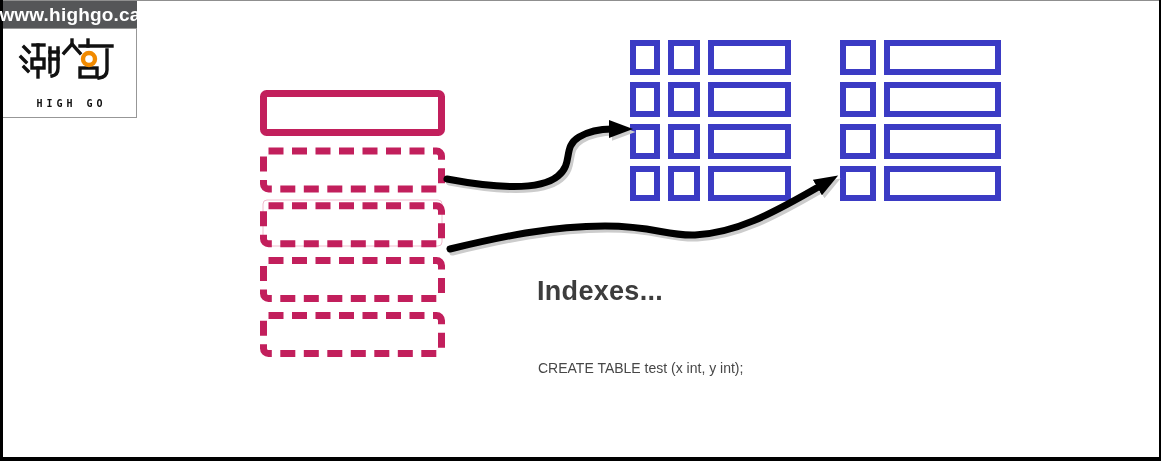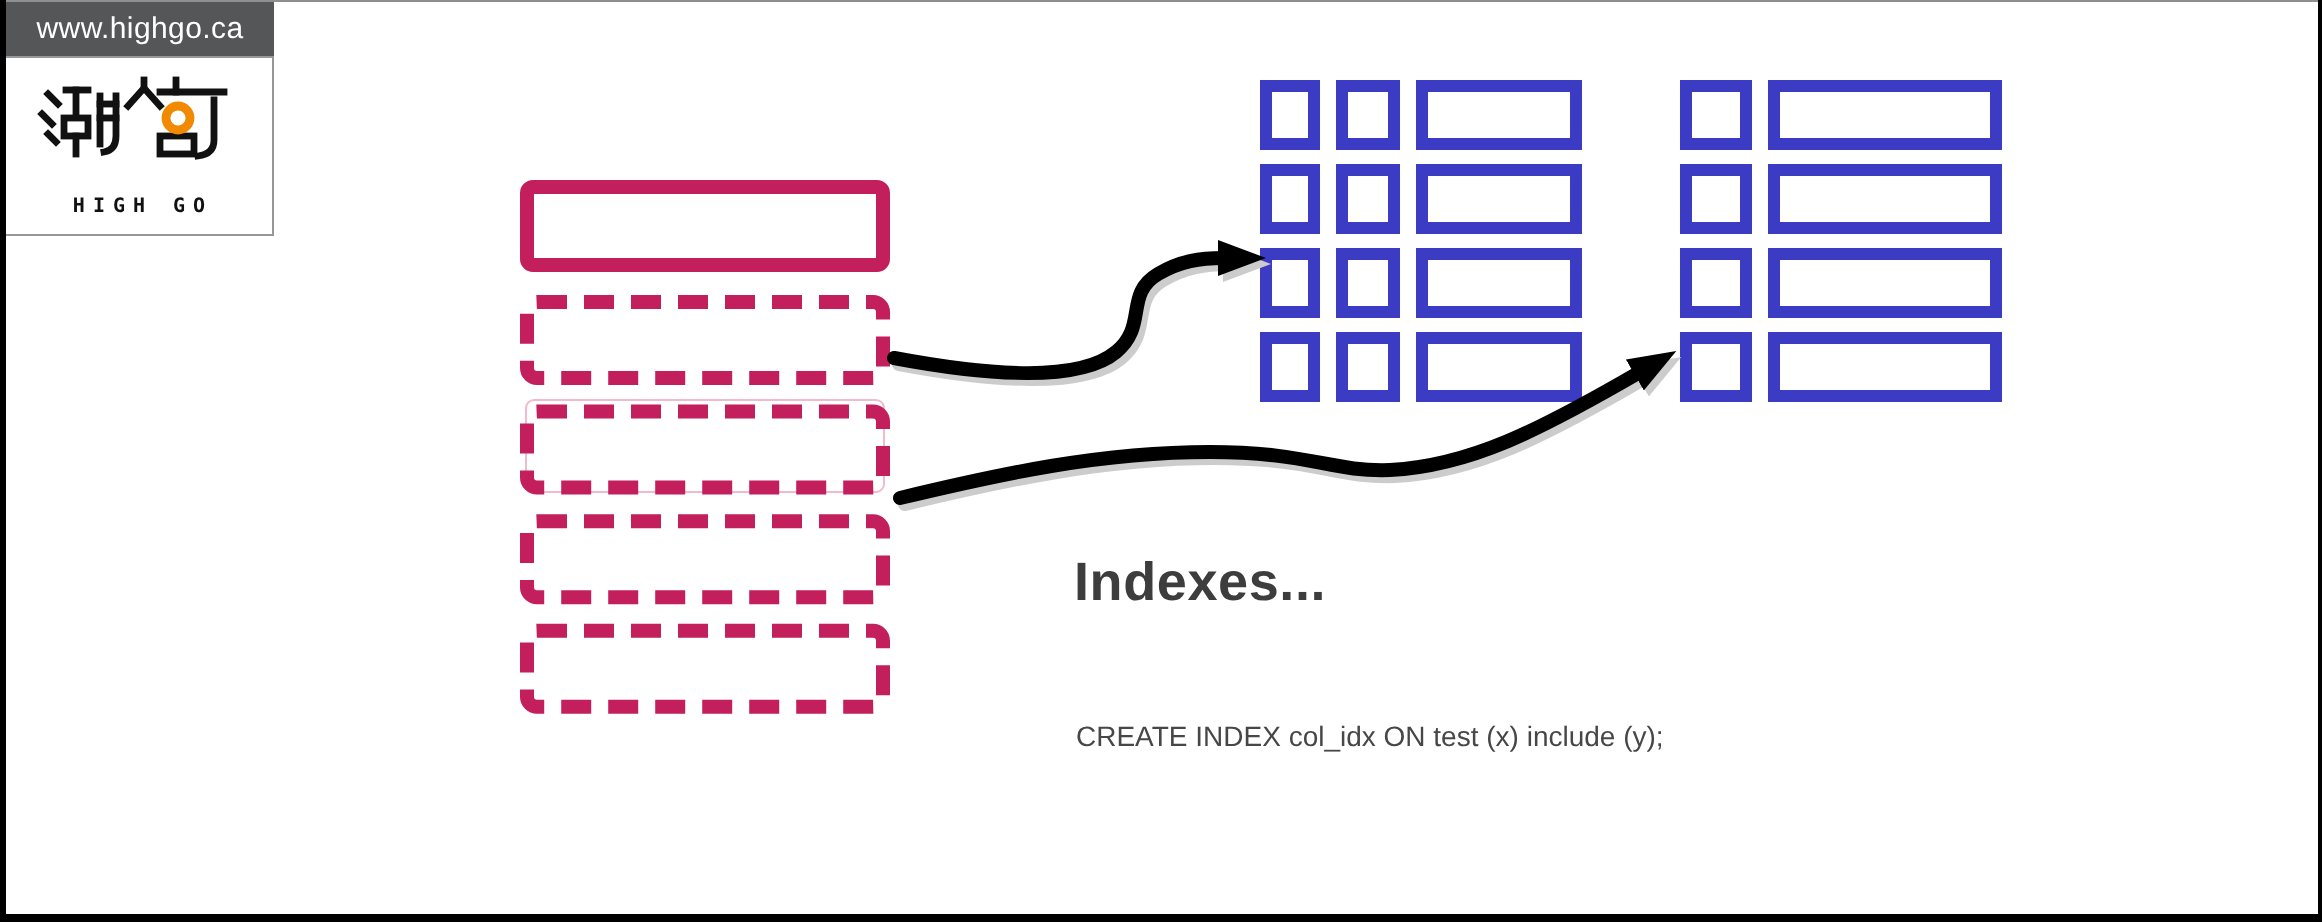--- a/index.html
+++ b/index.html
@@ -10,21 +10,21 @@
   }
   
   .edge{position:absolute;background:#000;}
   .edge-top{left:0;top:0;width:1161px;height:1px;background:#8f8f8f;}
   .edge-left{left:0;top:0;width:3px;height:461px;}
   .edge-right{left:1159px;top:0;width:2px;height:461px;}
   .edge-bottom{left:0;top:457px;width:1161px;height:4px;}
 
   
   .logo{position:absolute;left:3px;top:1px;width:134px;}
-  .logo-bar{height:27px;background:var(--bar);color:#fff;font-size:15px;font-weight:normal;
+  .logo-bar{height:27px;background:var(--bar);color:#fff;font-size:19px;font-weight:bold;
     display:flex;align-items:center;justify-content:center;letter-spacing:.2px;}
   .logo-box{height:88px;background:#fff;border:1px solid #979797;border-left:none;
     display:flex;flex-direction:column;align-items:center;justify-content:center;gap:16px;}
   .brand-mark{display:block;}
   .brand-text{font-size:10px;font-weight:bold;color:#111;letter-spacing:4px;
     font-family:"DejaVu Sans Mono",monospace;white-space:nowrap;margin-left:4px;}
 
   
   .heap-svg{position:absolute;left:250px;top:80px;}
   .heap-solid{fill:none;stroke:var(--table-color);stroke-width:7;}
@@ -159,16 +159,16 @@
     <g transform="translate(2.5,3)">
       <path class="arrow-shadow" marker-end="url(#headShadow)" d="M7,79 C55,88 100,91 118,76 C134,63 122,47 139,37 C150,30.5 160,29 172,29"></path>
       <path class="arrow-shadow" marker-end="url(#headShadow)" d="M10,149 C60,137 110,126 165,126 C215,126 225,136 255,135 C295,133 330,115 380,86"></path>
     </g>
     <path class="arrow-line" marker-end="url(#head)" d="M7,79 C55,88 100,91 118,76 C134,63 122,47 139,37 C150,30.5 160,29 172,29"></path>
     <path class="arrow-line" marker-end="url(#head)" d="M10,149 C60,137 110,126 165,126 C215,126 225,136 255,135 C295,133 330,115 380,86"></path>
   </svg>
 
   <div class="heading">Indexes...</div>
   <div class="code">
-    <div>CREATE INDEX col_idx ON test (x) include (y);</div>
+    <div>CREATE TABLE test (x int, y int);</div>
   </div>
 
 </div>
 
 </body></html>

